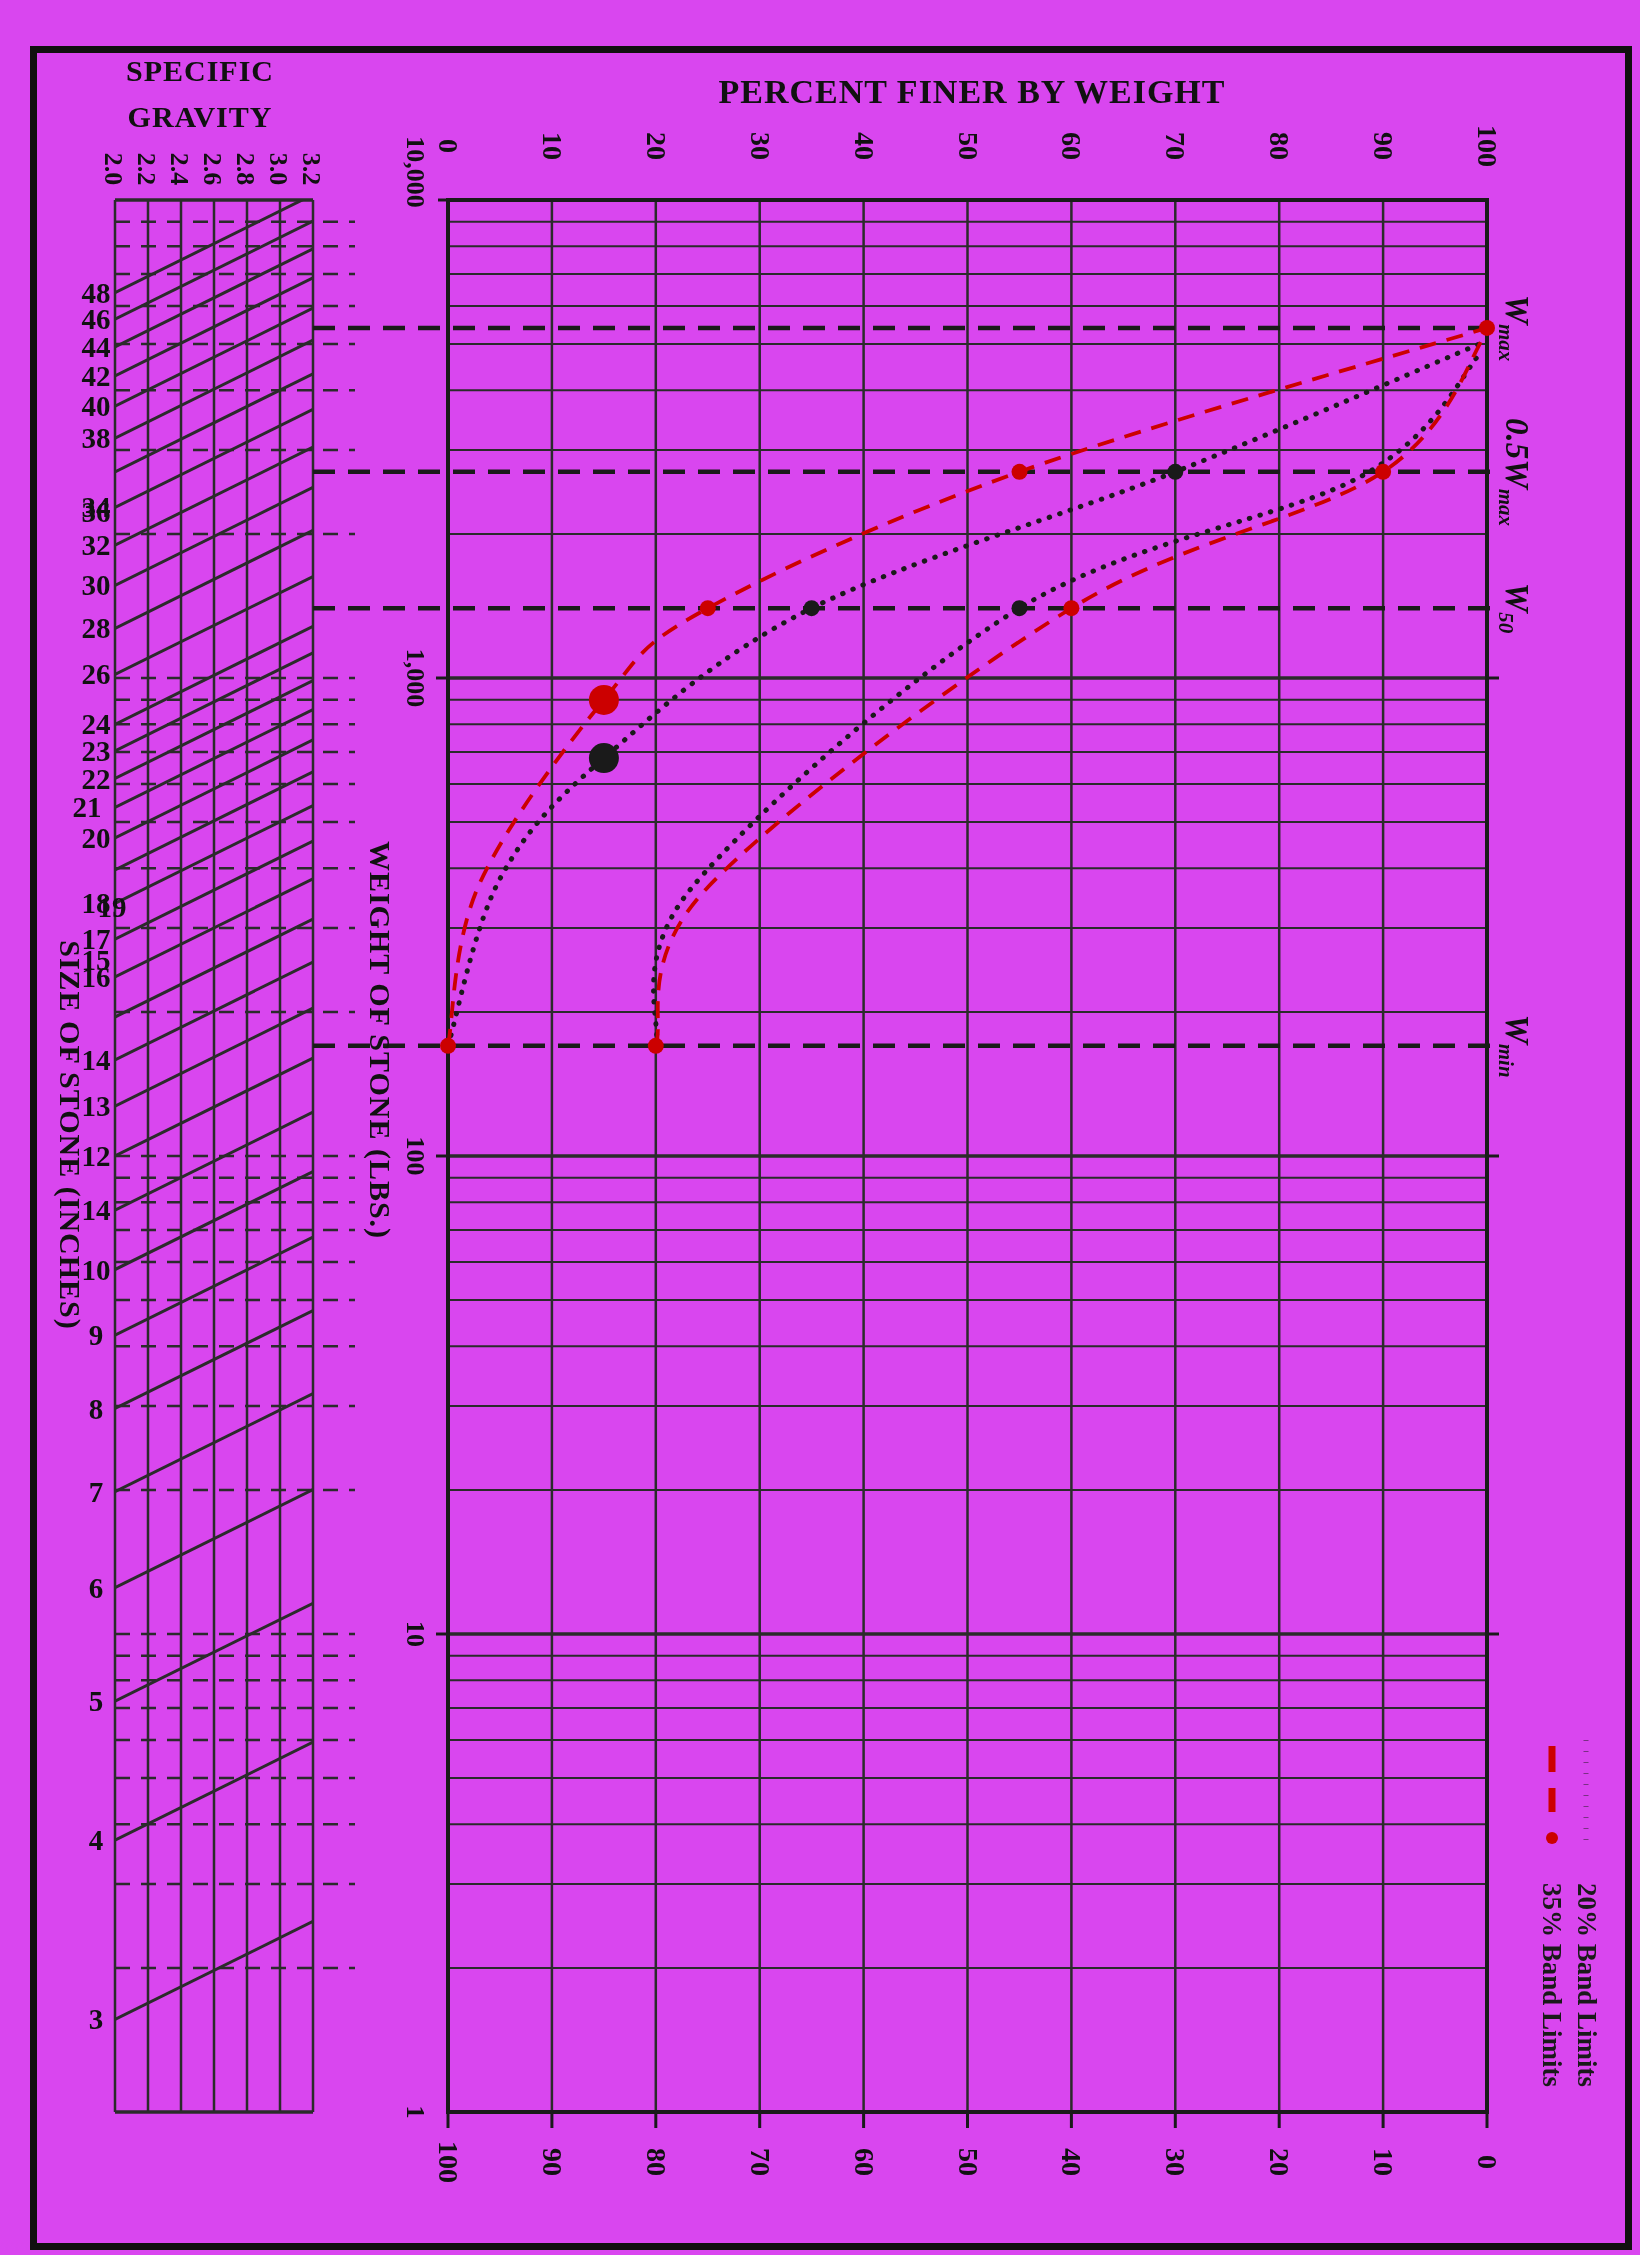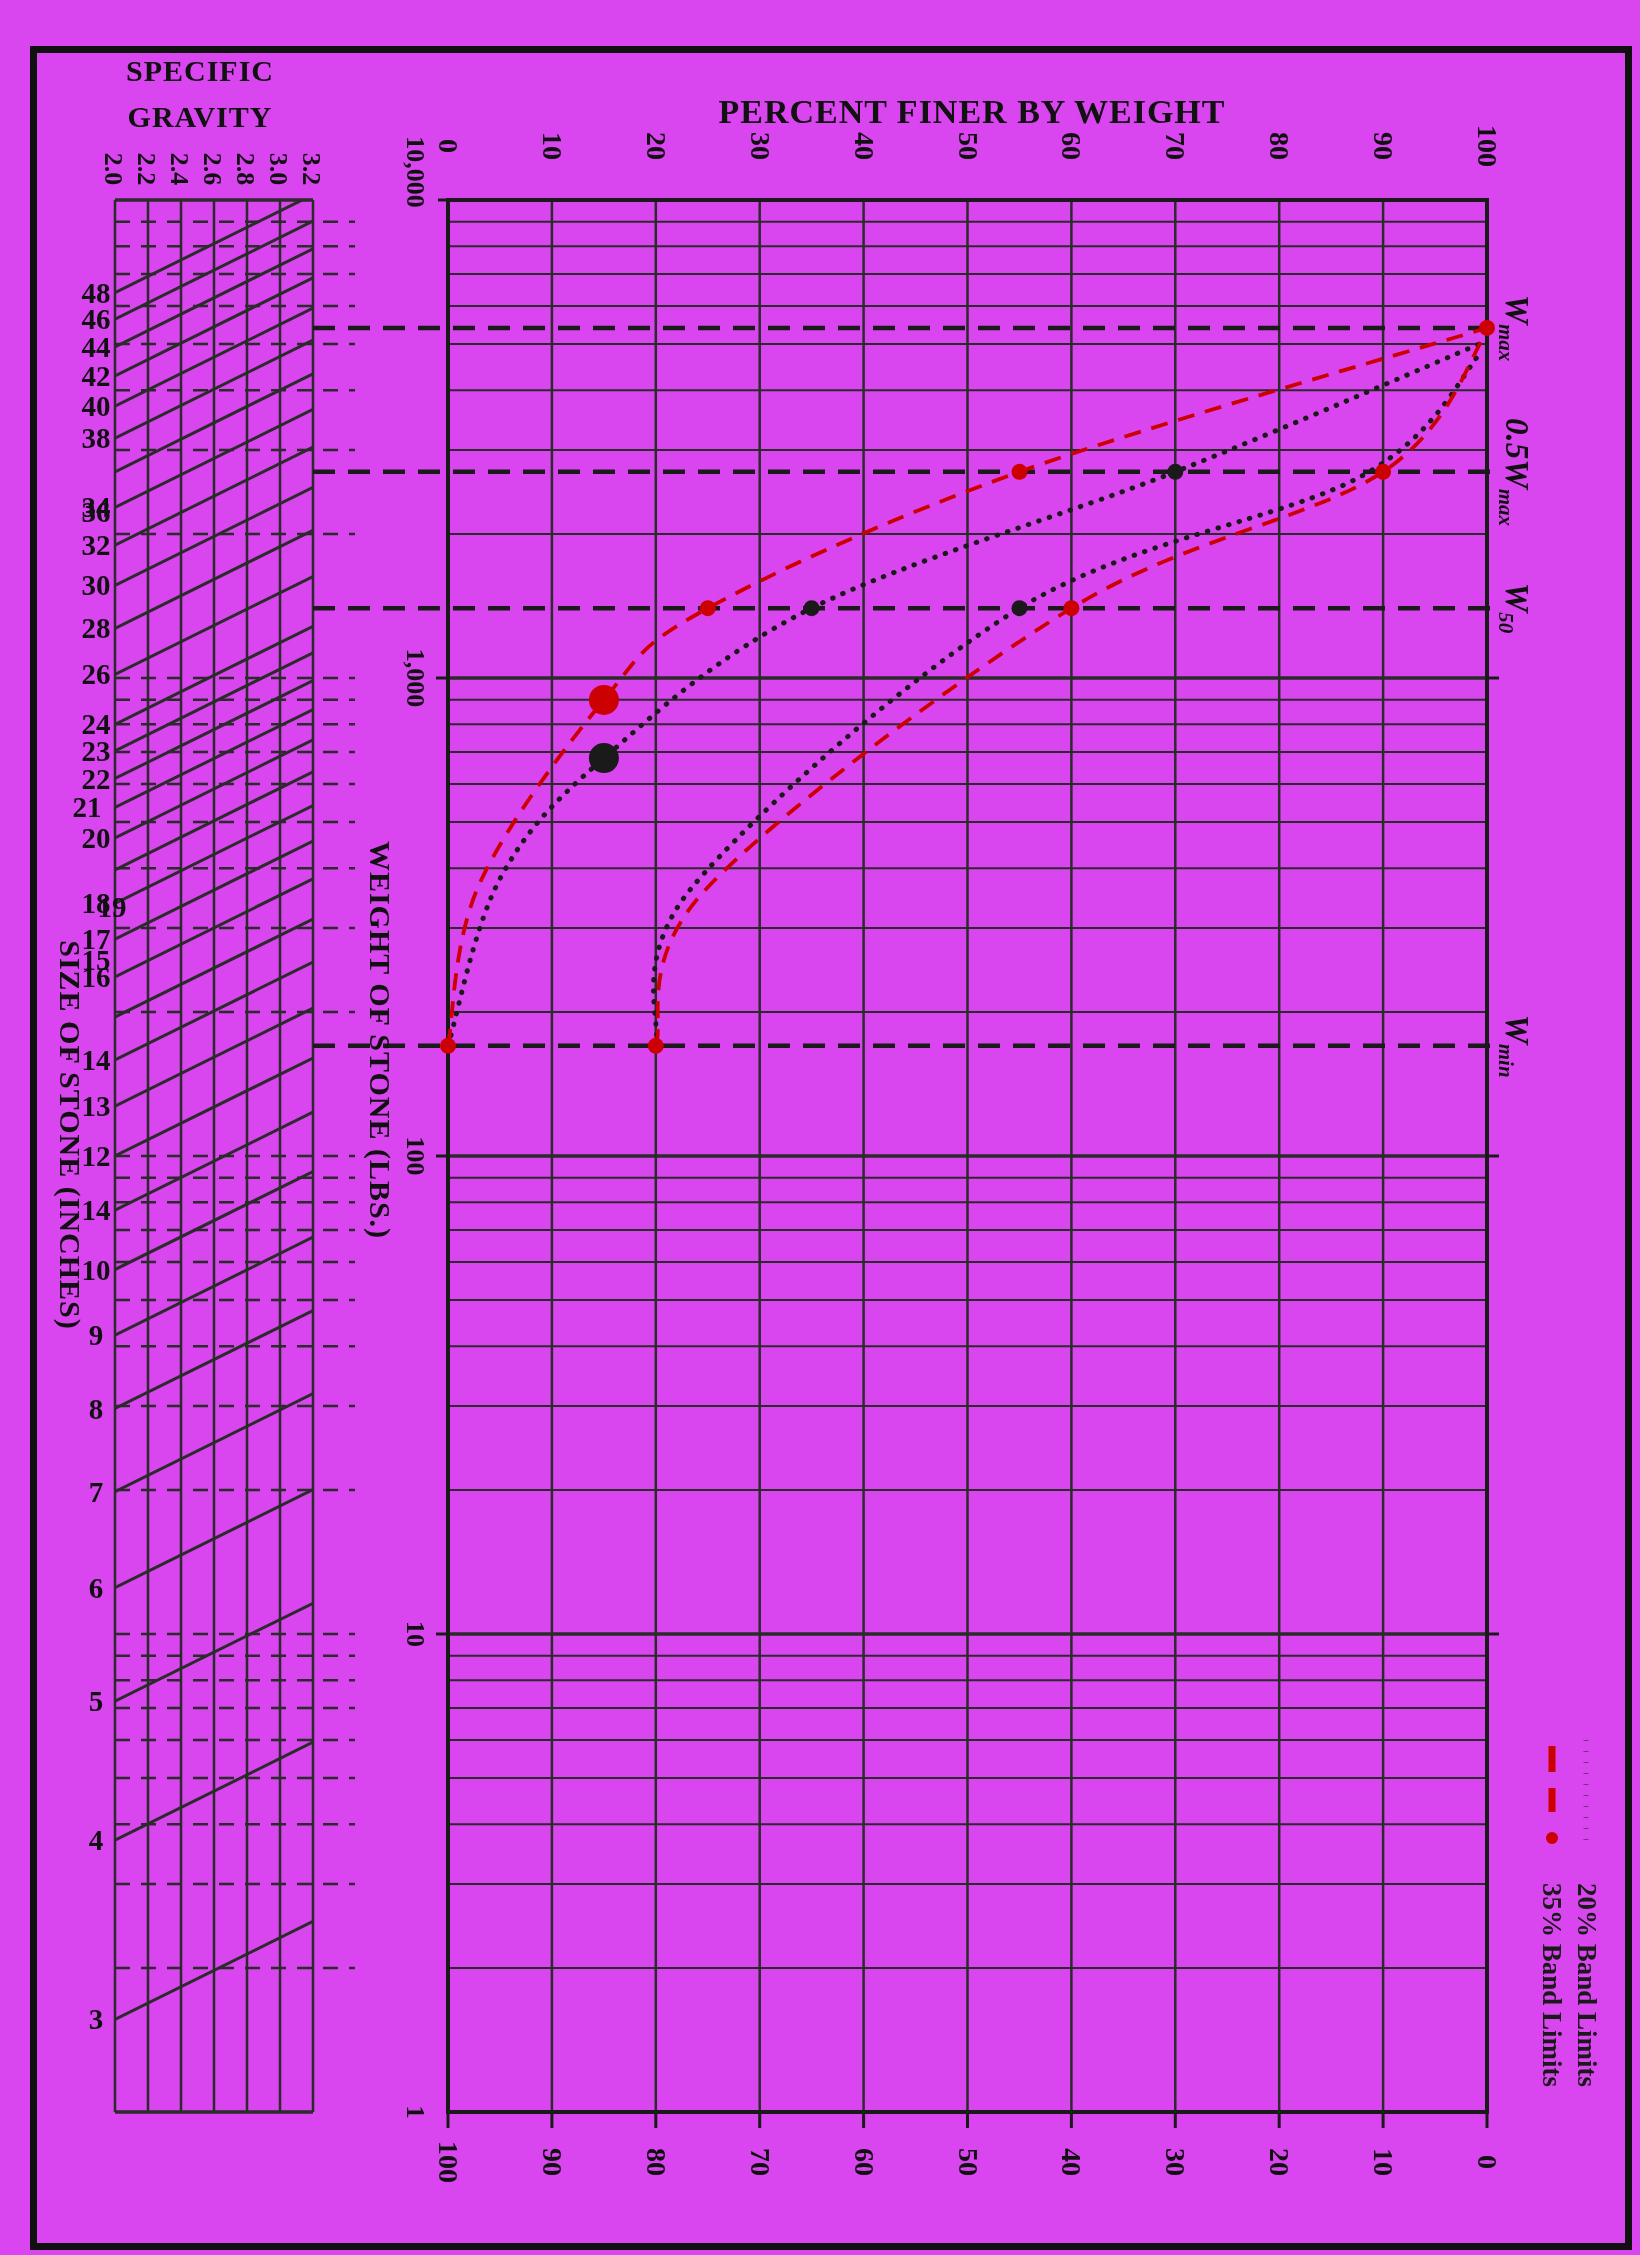--- a/index.html
+++ b/index.html
@@ -4,21 +4,21 @@
 <style>
   html,body{margin:0;padding:0;background:#ffffff;}
   #page{position:relative;width:1640px;height:2255px;background:#d946ef;overflow:hidden;
         font-family:"Liberation Serif","DejaVu Serif",serif;color:#111;}
   #frame{position:absolute;left:30px;top:46px;width:1588px;height:2190px;border:7px solid #101010;}
   #chart-svg{position:absolute;left:0;top:0;}
   #labels{position:absolute;left:0;top:0;width:1640px;height:2255px;}
   .lbl{position:absolute;white-space:nowrap;font-weight:bold;}
   .rot{transform:translate(-50%,-50%) rotate(90deg);}
   .hor{transform:translate(-50%,-50%);}
-  .title{font-size:34px;letter-spacing:1px;margin-top:20px;}
+  .title{font-size:34px;letter-spacing:1px;}
   .sgtitle{font-size:30px;letter-spacing:1px;}
   .tick{font-size:28px;}
   .wtick{font-size:26px;}
   .sizelbl{font-size:29px;}
   .axis{font-size:30px;letter-spacing:1px;}
   .wmark{font-size:33px;font-style:italic;}
   .wmark .sub{font-size:21px;font-style:italic;vertical-align:-7px;}
   .leglbl{font-size:27px;}
 </style>
 </head>

